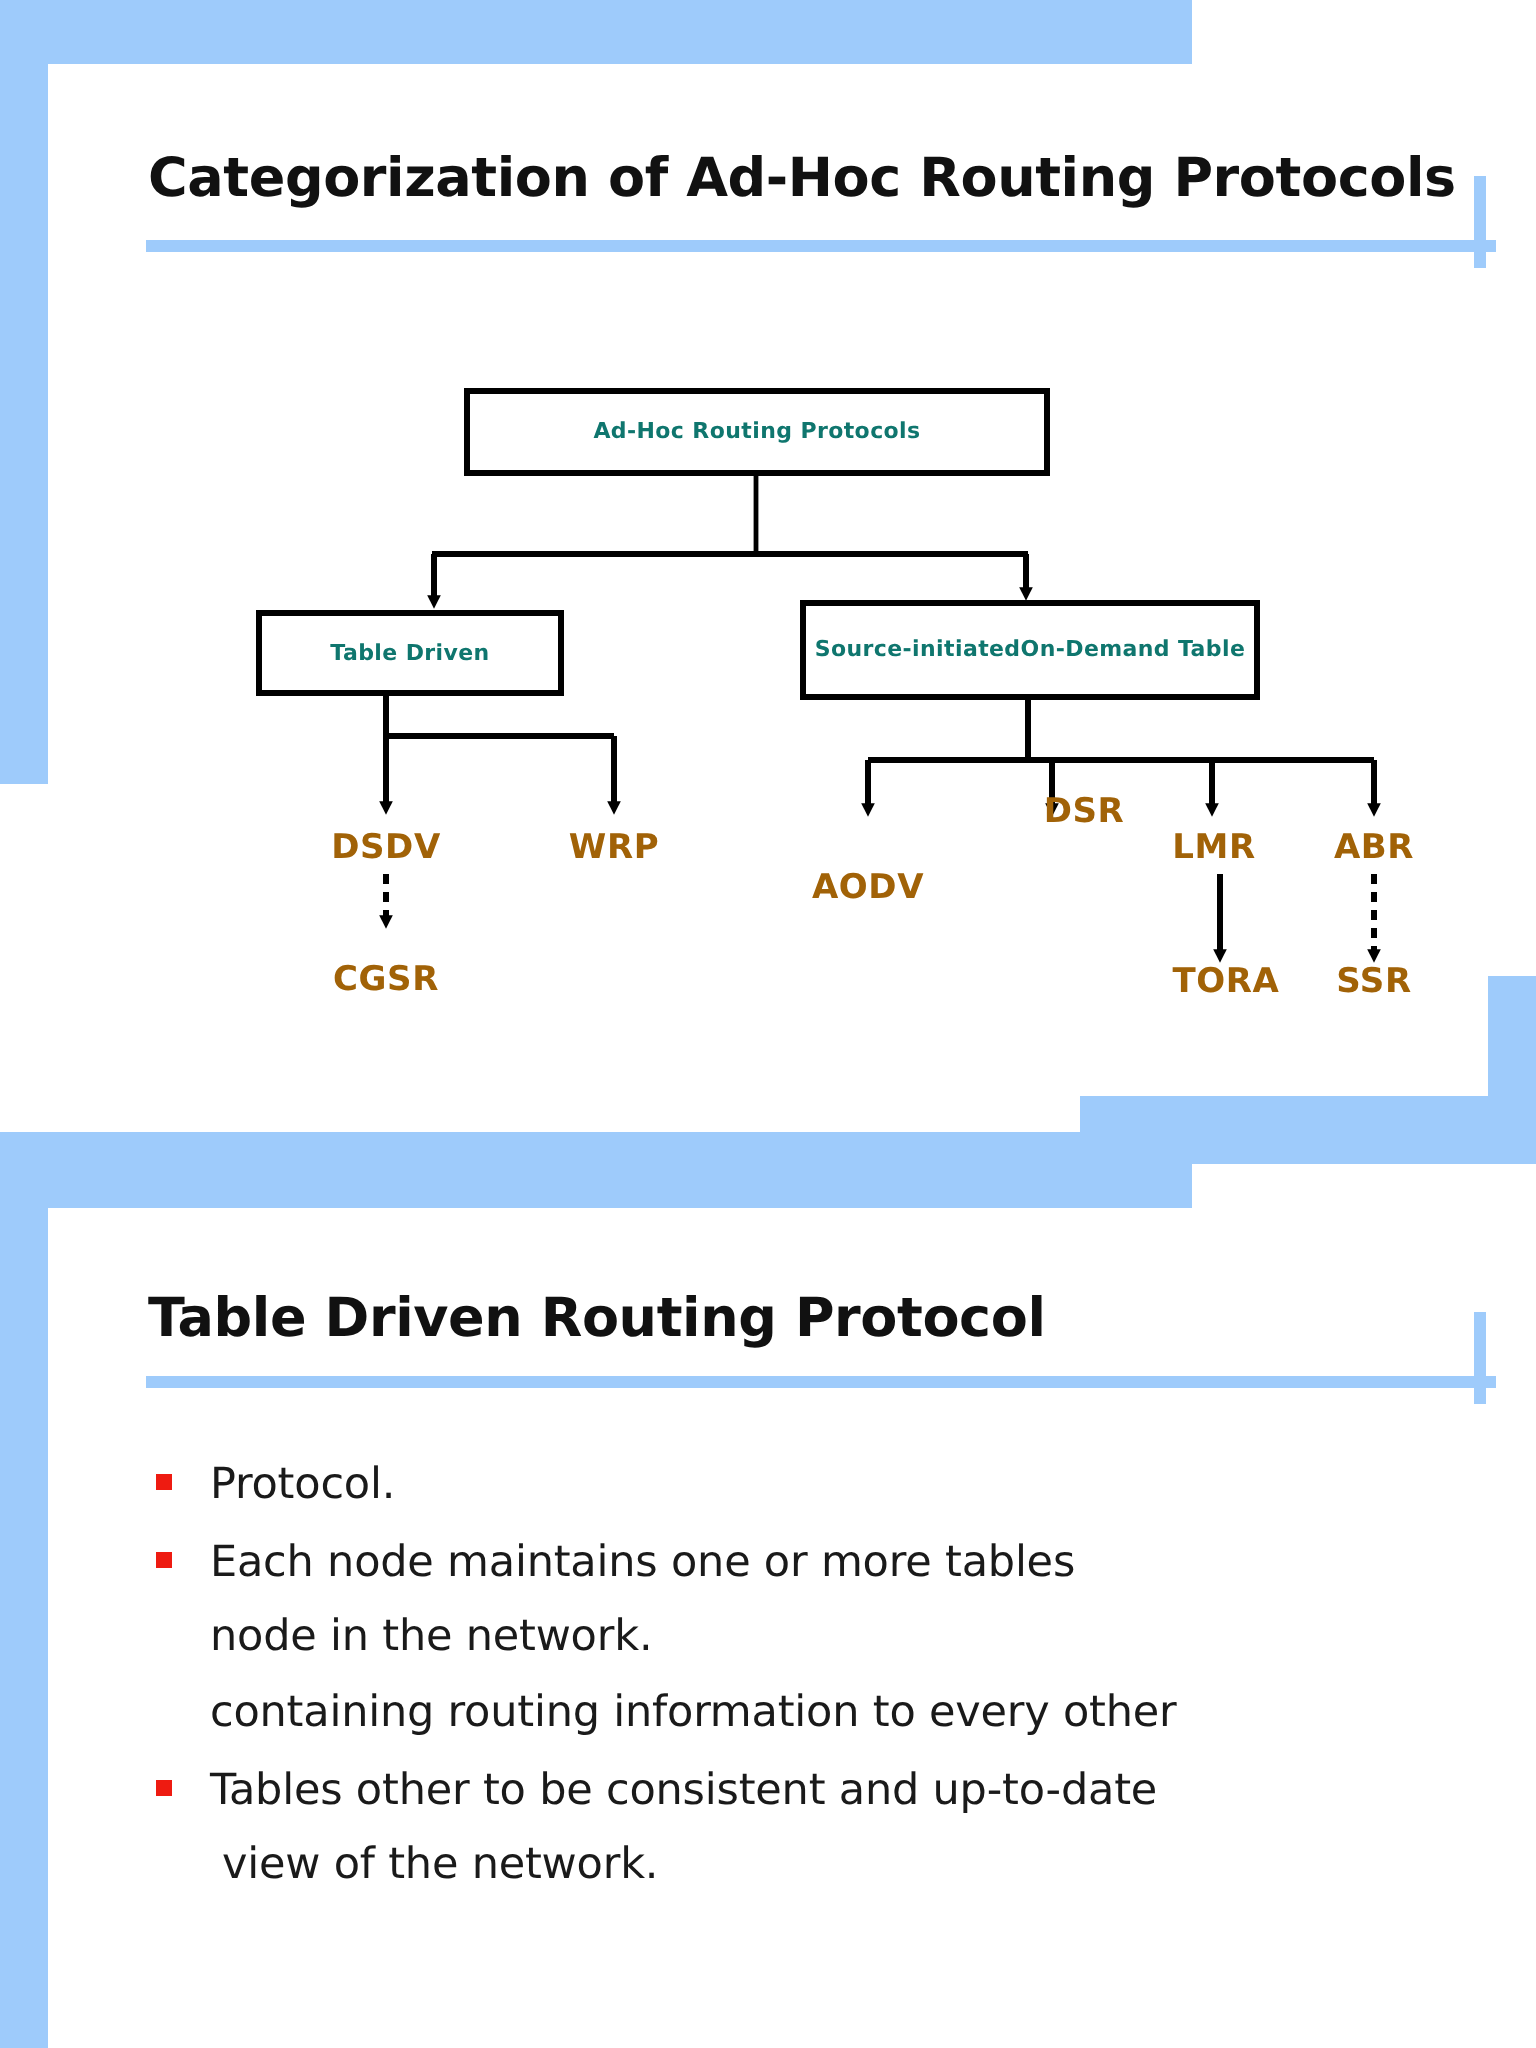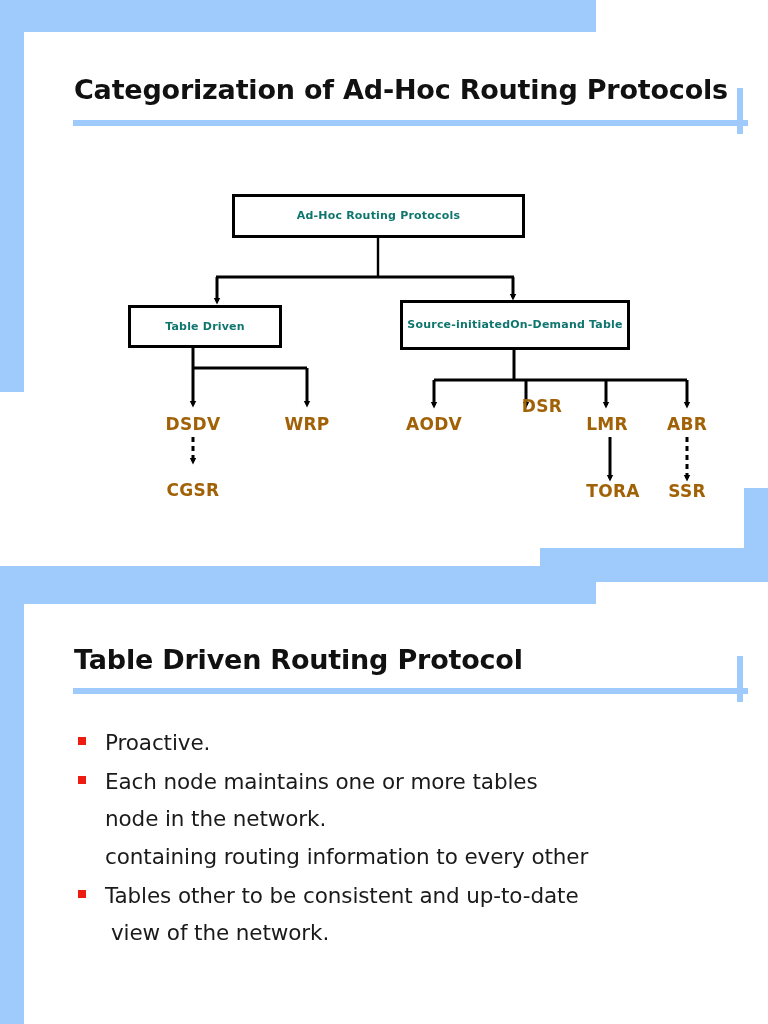--- a/index.html
+++ b/index.html
@@ -226,21 +226,21 @@
         <span>Table Driven</span>
       </div>
 
       <div class="node-box" style="left:400px; top:300px; width:230px; height:50px; flex-direction:row;">
         <span>Source-initiated</span>
         <span>On-Demand Table</span>
       </div>
 
       <div class="leaf-label" style="left:193px; top:414px;">DSDV</div>
       <div class="leaf-label" style="left:307px; top:414px;">WRP</div>
-      <div class="leaf-label" style="left:434px; top:414px;">AODV</div>
+      <div class="leaf-label" style="left:434px; top:434px;">AODV</div>
       <div class="leaf-label" style="left:526px; top:396px;margin-left:16px;">DSR</div>
       <div class="leaf-label" style="left:607px; top:414px;">LMR</div>
       <div class="leaf-label" style="left:687px; top:414px;">ABR</div>
 
       <div class="leaf-label" style="left:193px; top:464px;margin-top:16px;">CGSR</div>
       <div class="leaf-label" style="left:613px; top:481px;">TORA</div>
       <div class="leaf-label" style="left:687px; top:481px;">SSR</div>
     </div>
   </div>
 
@@ -253,21 +253,21 @@
 
     <div class="slide-title" style="left:74px; top:644px; top:72px;">Table Driven Routing Protocol</div>
     <div class="title-rule" style="left:73px; top:116px; width:675px;"></div>
     <div class="title-tick" style="left:737px; top:84px; height:46px;"></div>
 
     <div class="bullets" style="left:78px; top:152px;">
 
       <div class="bullet-row">
         <div class="bullet-marker"></div>
         <div class="bullet-text">
-          <span>Proactive.</span>
+          <span>Protocol.</span>
         </div>
       </div>
 
       <div class="bullet-row">
         <div class="bullet-marker"></div>
         <div class="bullet-text">
           <span class="indent-line" style="text-indent:0;">Each node maintains one or more tables</span>
           <span class="indent-line" style="text-indent:0;">node in the network.</span>
           <span class="indent-line" style="text-indent:0;">containing routing information to every other</span>
         </div>

